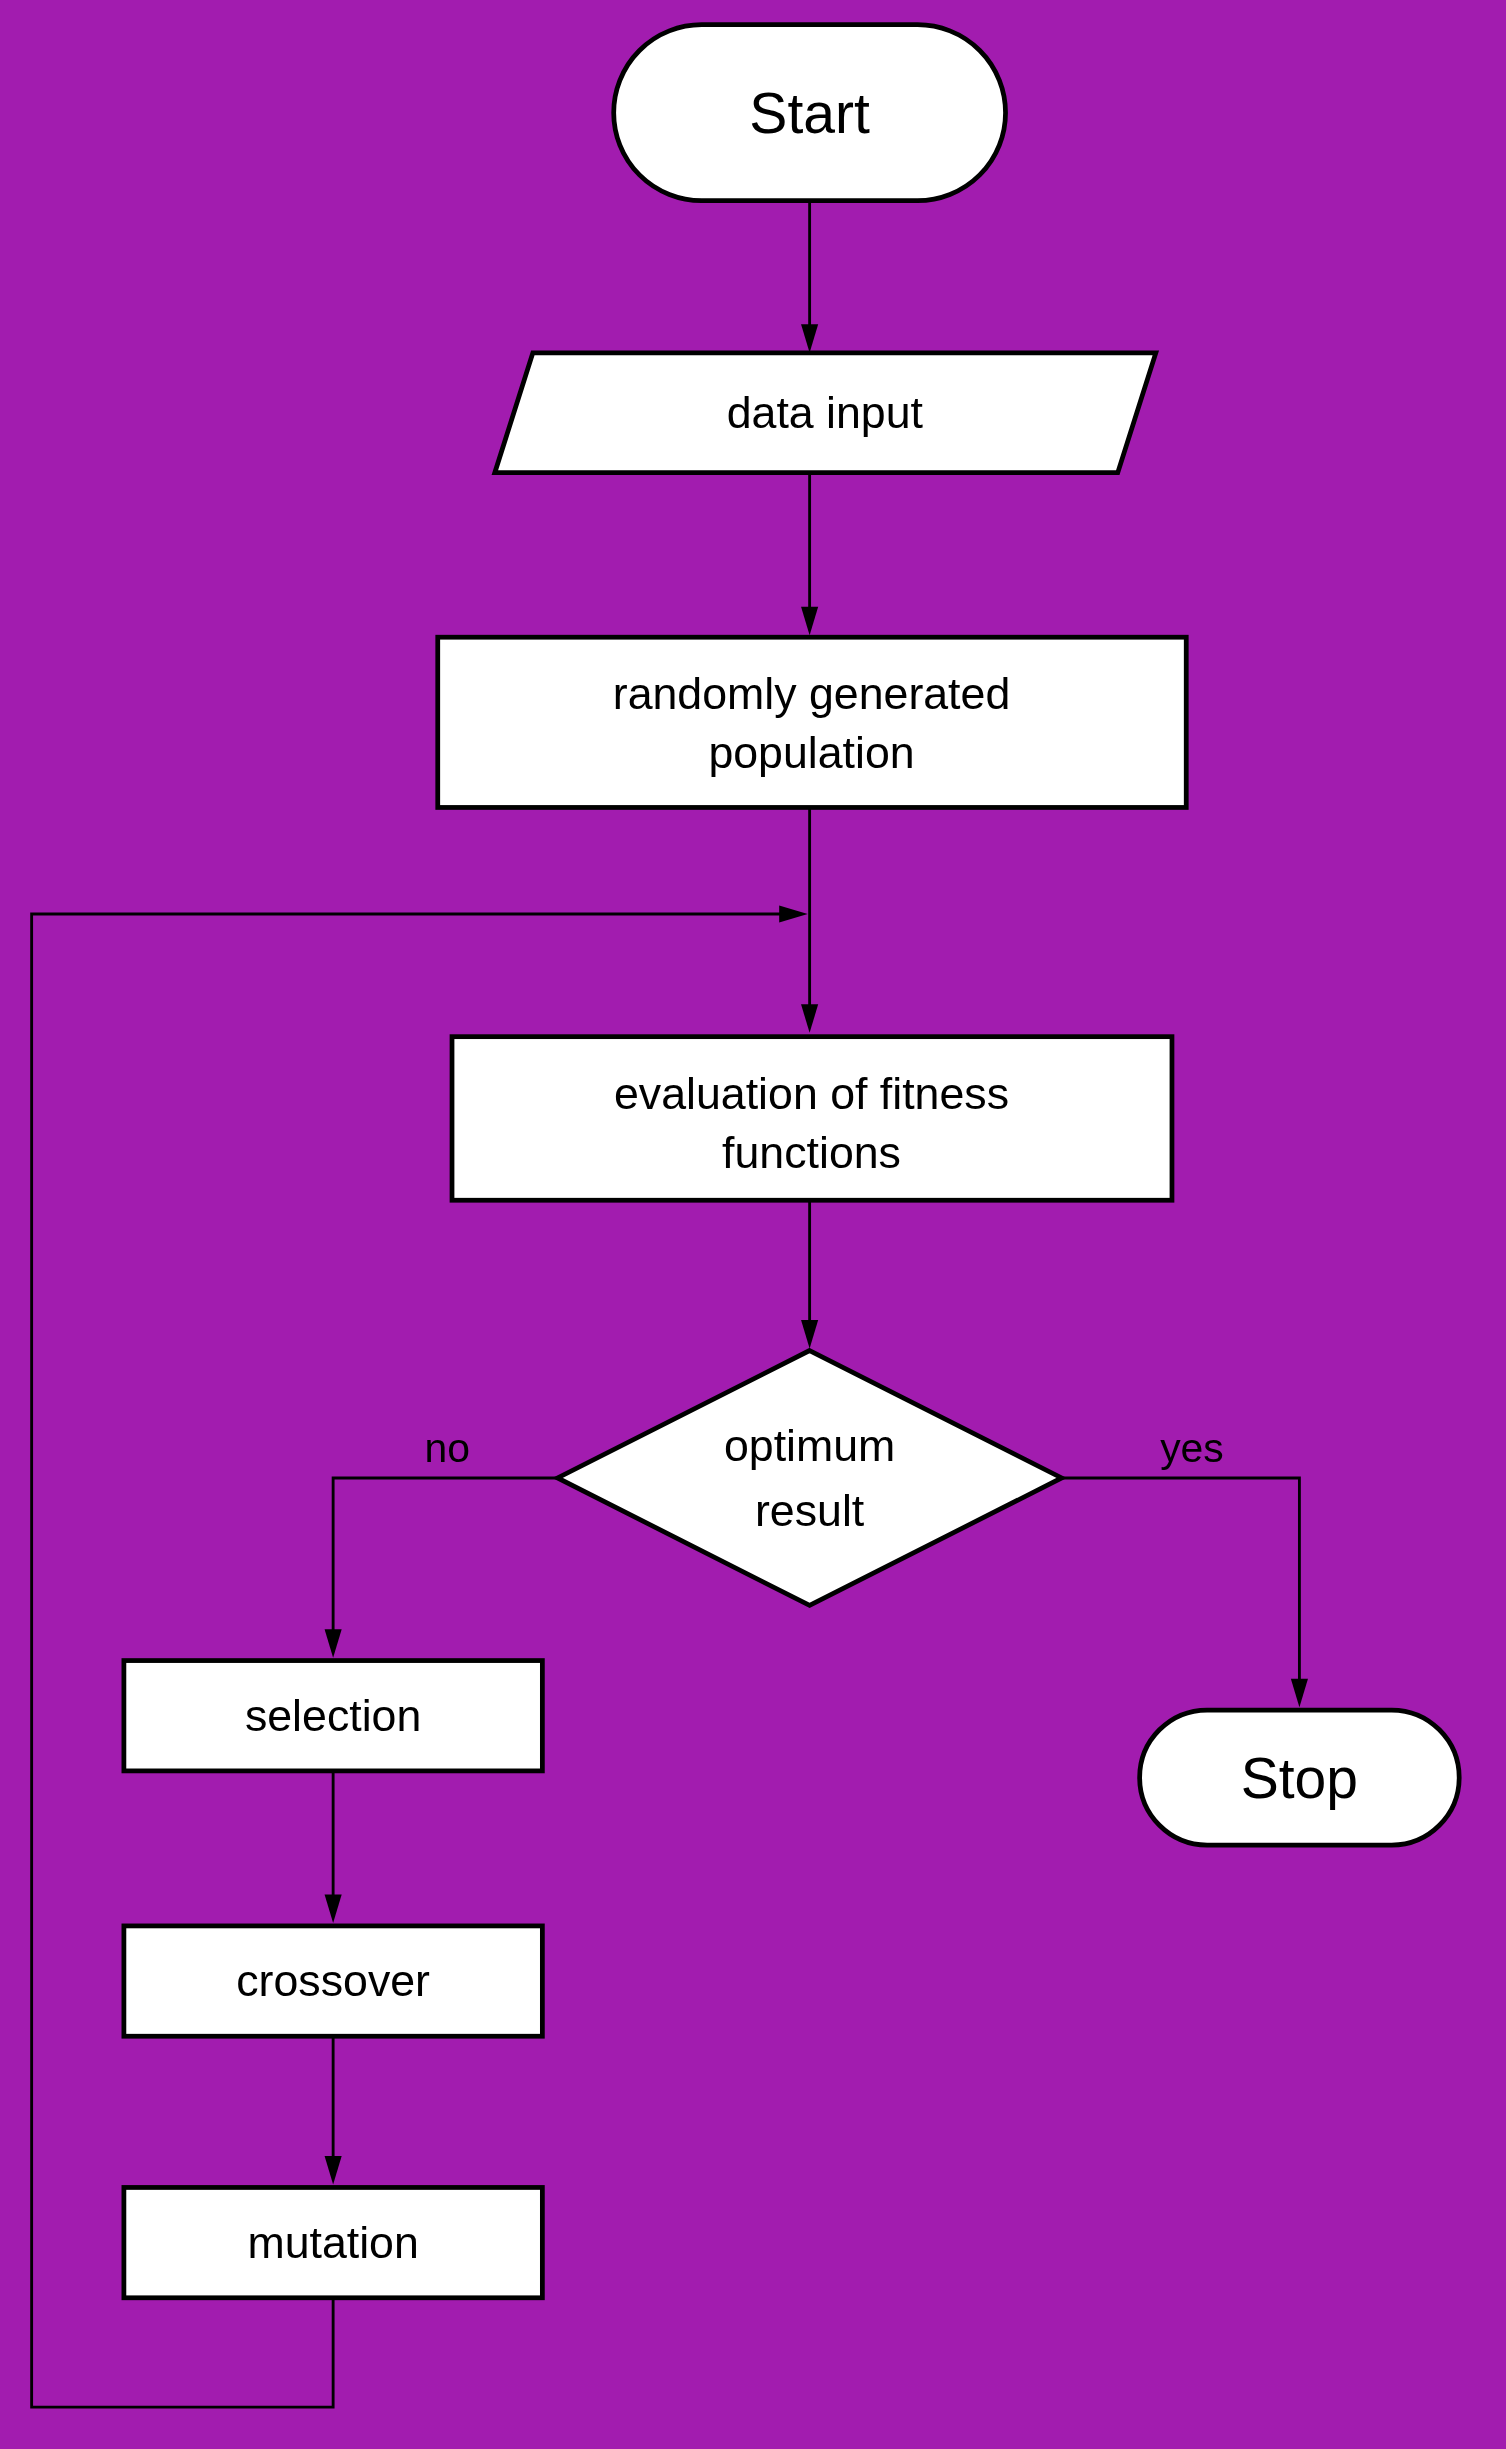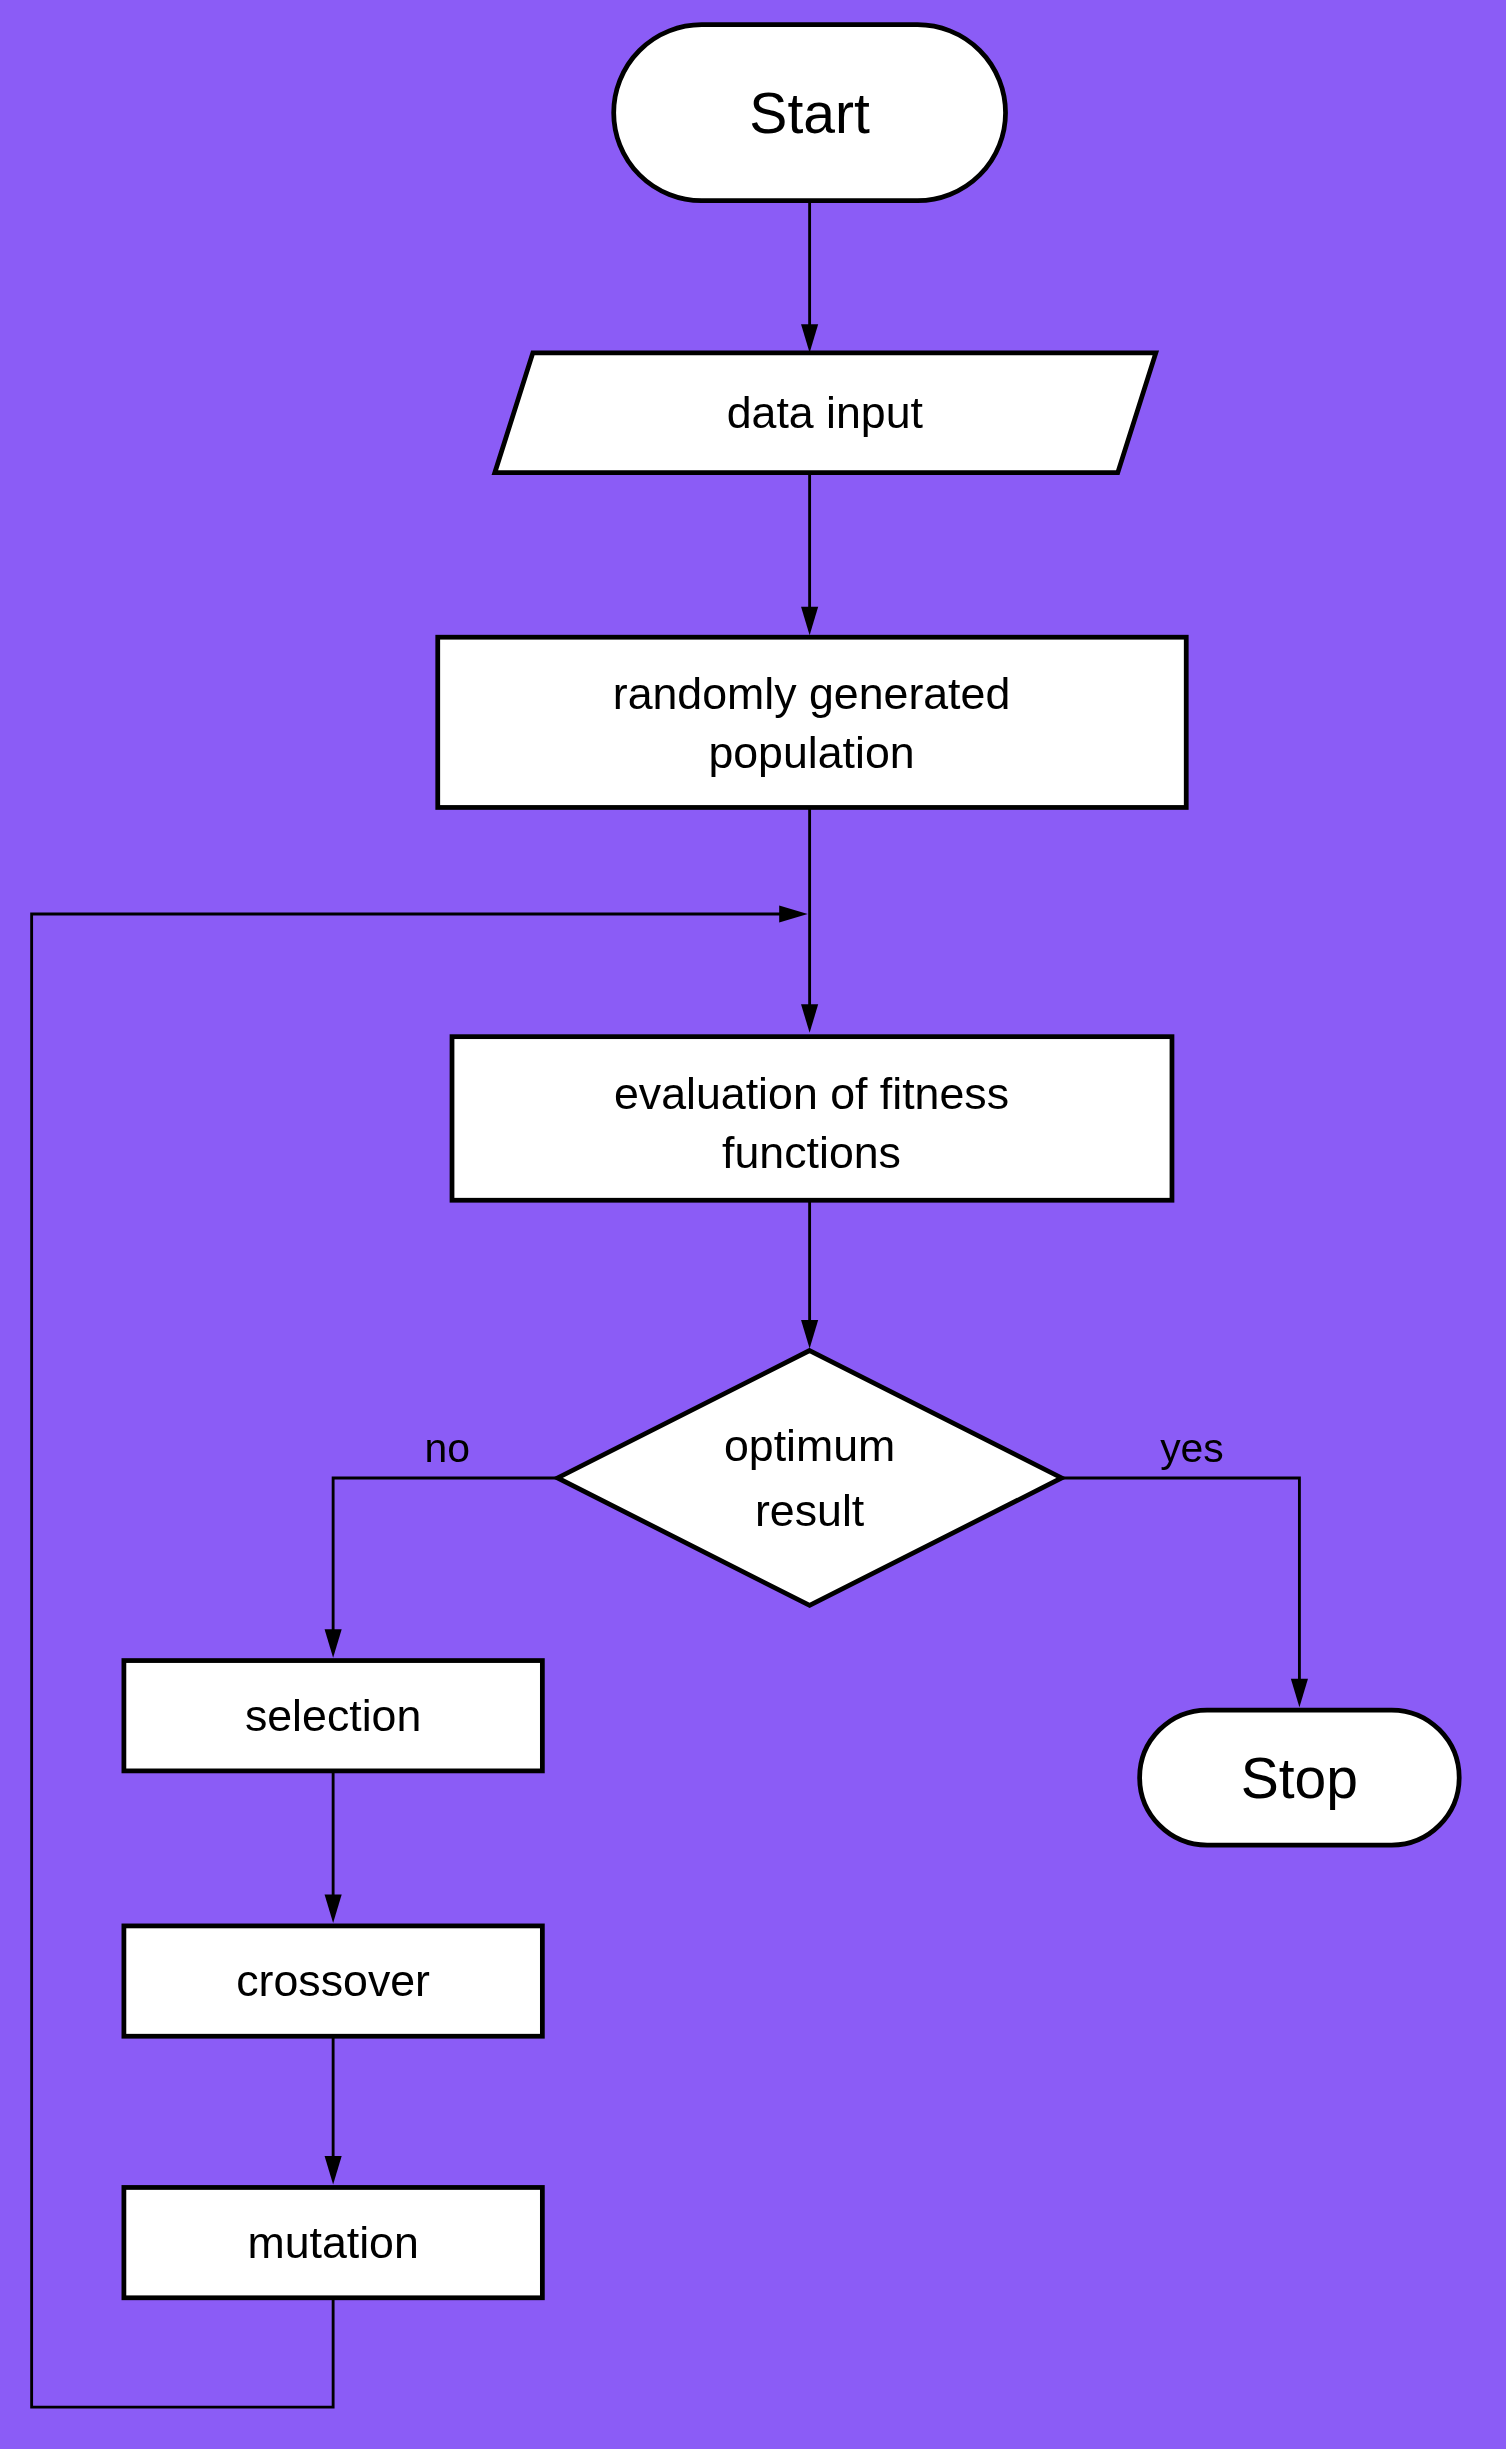--- a/index.html
+++ b/index.html
@@ -4,21 +4,21 @@
 <style>
   html, body {
     margin: 0;
     padding: 0;
     background: #ffffff;
   }
   .canvas {
     width: 1507px;
     height: 2449px;
     position: relative;
-    background: #8b5cf6;
+    background: #a21caf;
     font-family: "Liberation Sans", "DejaVu Sans", sans-serif;
   }
   svg { display: block; }
   .shape {
     fill: #ffffff;
     stroke: #000000;
     stroke-width: 5;
   }
   .connector {
     fill: none;

